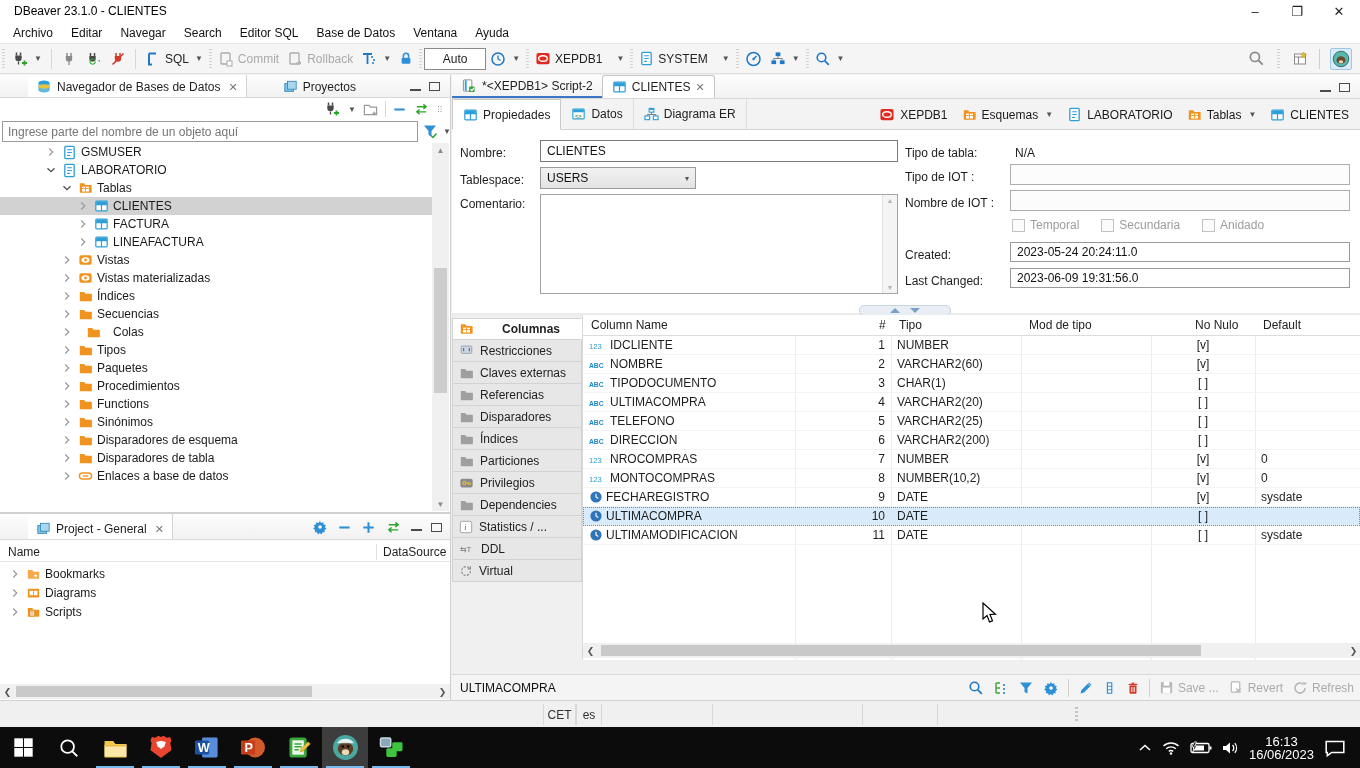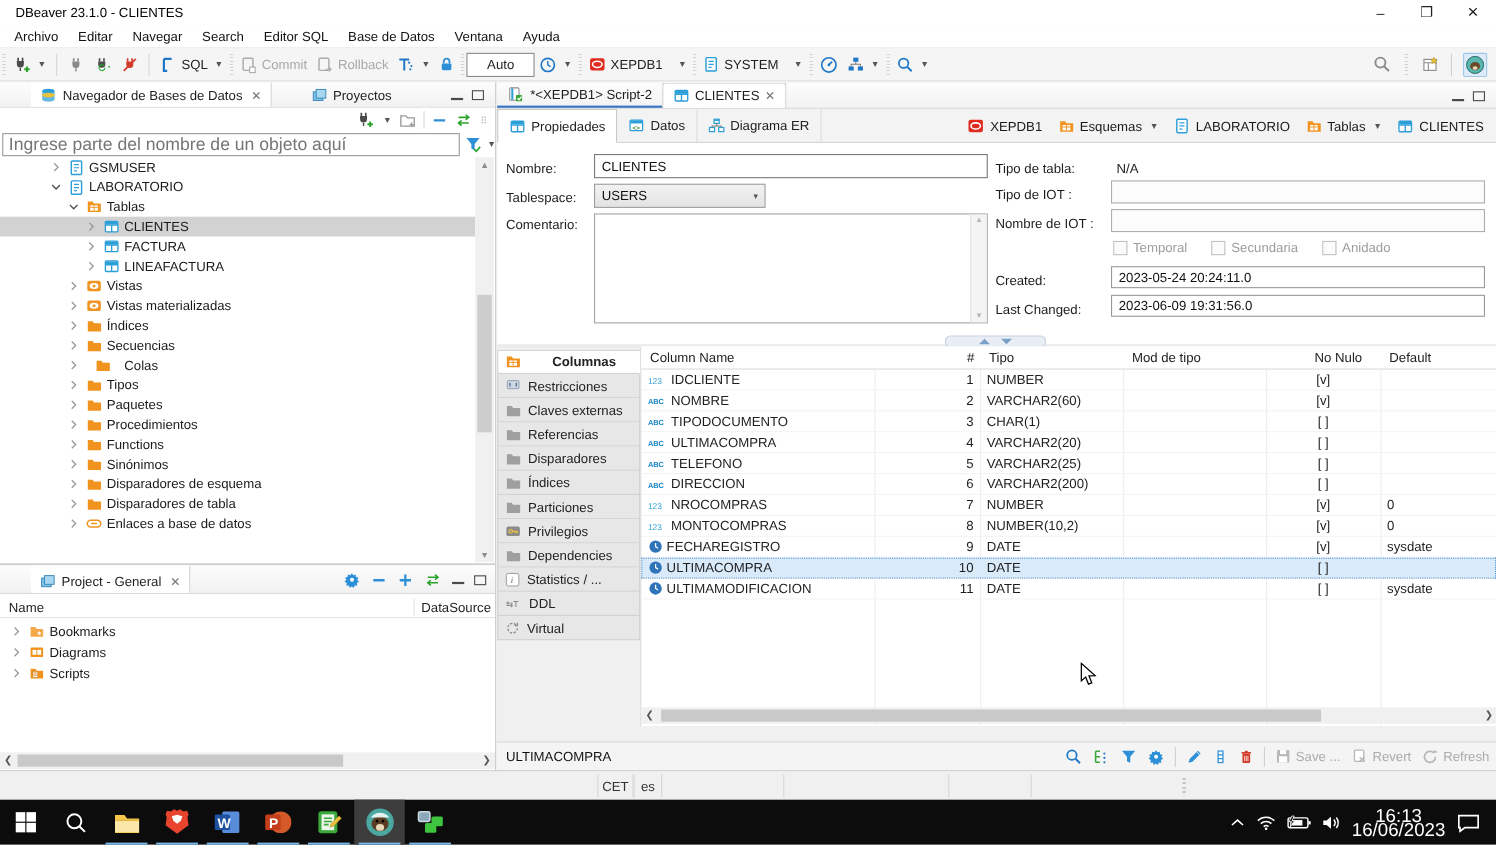--- a/index.html
+++ b/index.html
@@ -30,21 +30,21 @@
   .ptab { display:flex; align-items:flex-end; gap:5px; padding:3px 8px; height:100%;margin-left:28px; }
   .ptab.active { background:#fff; border-right:1px solid #d5d5d5; }
   .ptab .x { color:#777; font-size:11px; margin-left:3px; }
   .minmax { display:flex; gap:8px; align-items:center; }
   .mm { width:11px; height:9px; border:1px solid #4a4a4a; }
   .mm.min { height:0; border-width:0 0 2px 0; margin-top:6px; width:11px; }
   
   #navpanel { left:0; top:75px; width:451px; height:437px; background:#fff; border-right:1px solid #cfcfcf; }
   #nav-tabs { position:absolute; left:0; top:0; width:450px; height:23px; display:flex; }
   #nav-toolbar { position:absolute; left:0; top:23px; width:450px; height:22px; background:#fff; display:flex; justify-content:flex-end; align-items:center; gap:6px; padding-right:6px; }
-  #nav-filter { position:absolute; left:2px; top:46px; width:416px; height:21px; border:1px solid #9a9a9a; font-size:16px; padding:0 5px; color:#757575; font-family:inherit; background:#fff; }
+  #nav-filter { position:absolute; left:2px; top:46px; width:416px; height:21px; border:1px solid #9a9a9a; font-size:12px; padding:0 5px; color:#757575; font-family:inherit; background:#fff; }
   #nav-tree { position:absolute; left:0; top:68px; width:432px; height:368px; overflow:hidden; background:#fff; }
   .tree-row { height:18px; display:flex; align-items:center; gap:4px; white-space:nowrap; }
   .tree-row.selected { background:#d2d2d2; }
   .tree-chev { width:14px; flex:0 0 14px; }
   .tree-label { color:#1a1a1a; }
   .vscroll { position:absolute; right:1px; top:68px; width:17px; height:368px; background:#f0f0f0; }
   .vscroll .thumb { position:absolute; left:2px; width:13px; background:#cdcdcd; }
   .sarrow { position:absolute; left:0; width:17px; height:14px; display:flex; align-items:center; justify-content:center; color:#8a8a8a; font-size:8px; }
   
   #projpanel { left:0; top:512px; width:451px; height:188px; background:#fff; border-top:2px solid #d0d0d0; border-right:1px solid #cfcfcf; }
@@ -107,21 +107,21 @@
   #statusbar { left:0; top:700px; width:1360px; height:27px; background:#f0f0f0; border-top:1px solid #d2d2d2; }
   .sb-cell { position:absolute; top:3px; height:21px; display:flex; align-items:center; justify-content:center; color:#333; border-left:1px solid #d8d8d8; border-right:1px solid #d8d8d8; }
   .sb-div { position:absolute; top:3px; height:21px; width:1px; background:#d8d8d8; }
   .sb-grip { position:absolute; top:6px; width:3px; height:16px; background:repeating-linear-gradient(#c4c4c4 0 2px, transparent 2px 4px); }
   
   #taskbar { left:0; top:727px; width:1360px; height:41px; background:#0c0c0c; display:flex; align-items:center; }
   .tb-app { width:46px; height:41px; display:flex; align-items:center; justify-content:center; position:relative; }
   .tb-app.active { background:#3d3d3d; }
   .tb-app .ind { position:absolute; bottom:0; left:4px; right:4px; height:2px; background:#76b9ed; }
   #tray { position:absolute; right:0; top:0; height:41px; display:flex; align-items:center; gap:10px; padding-right:14px; color:#fff; }
-  #tray .clockbox { text-align:center; font-size:17px; line-height:13px; }
+  #tray .clockbox { text-align:center; font-size:13px; line-height:13px; }
   
   #cursor { left:982px; top:602px; }
 </style>
 </head>
 <body>
 
 <div class="abs" id="titlebar">
   <span class="ico" id="app-icon" style="margin-left:6px;"></span>
   <span class="title">DBeaver 23.1.0 - CLIENTES</span>
   <div class="winbtns">

